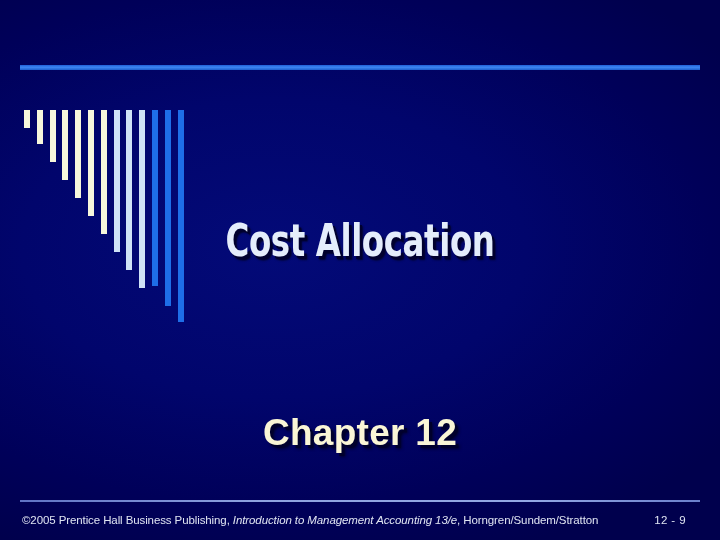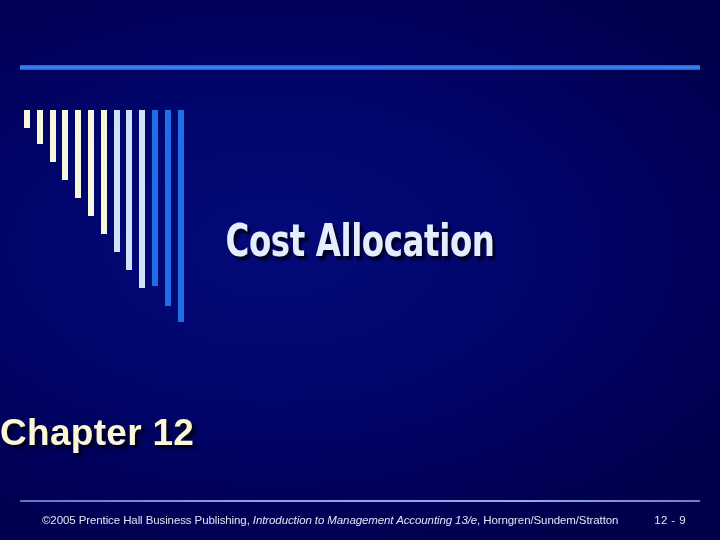--- a/index.html
+++ b/index.html
@@ -61,21 +61,21 @@
     transform-origin: center;
     white-space: nowrap;
   }
 
   
   #slide-subtitle {
     position: absolute;
     left: 0;
     top: 381px;
     width: 720px;
-    text-align: left;
+    text-align: center;
     font-family: "Liberation Sans", sans-serif;
     font-size: 37px;
     font-weight: bold;
     letter-spacing: 0.3px;
     color: #faf6d6;
     text-shadow: 3px 3px 0 #00002c, 4px 4px 3px rgba(0,0,22,0.7);
     white-space: nowrap;
   }
 
   
@@ -97,21 +97,20 @@
     height: 20px;
     display: flex;
     align-items: center;
     justify-content: space-between;
     font-size: 11.5px;
     color: #dfe4f2;
     white-space: nowrap;
   }
   #footer-credit {
     letter-spacing: -0.1px;
-    margin-left: 20px;
   }
   #footer-credit .em {
     font-style: italic;
   }
   #page-number {
     margin-right: 12px;
     letter-spacing: 0.4px;
   }
 </style>
 </head>

